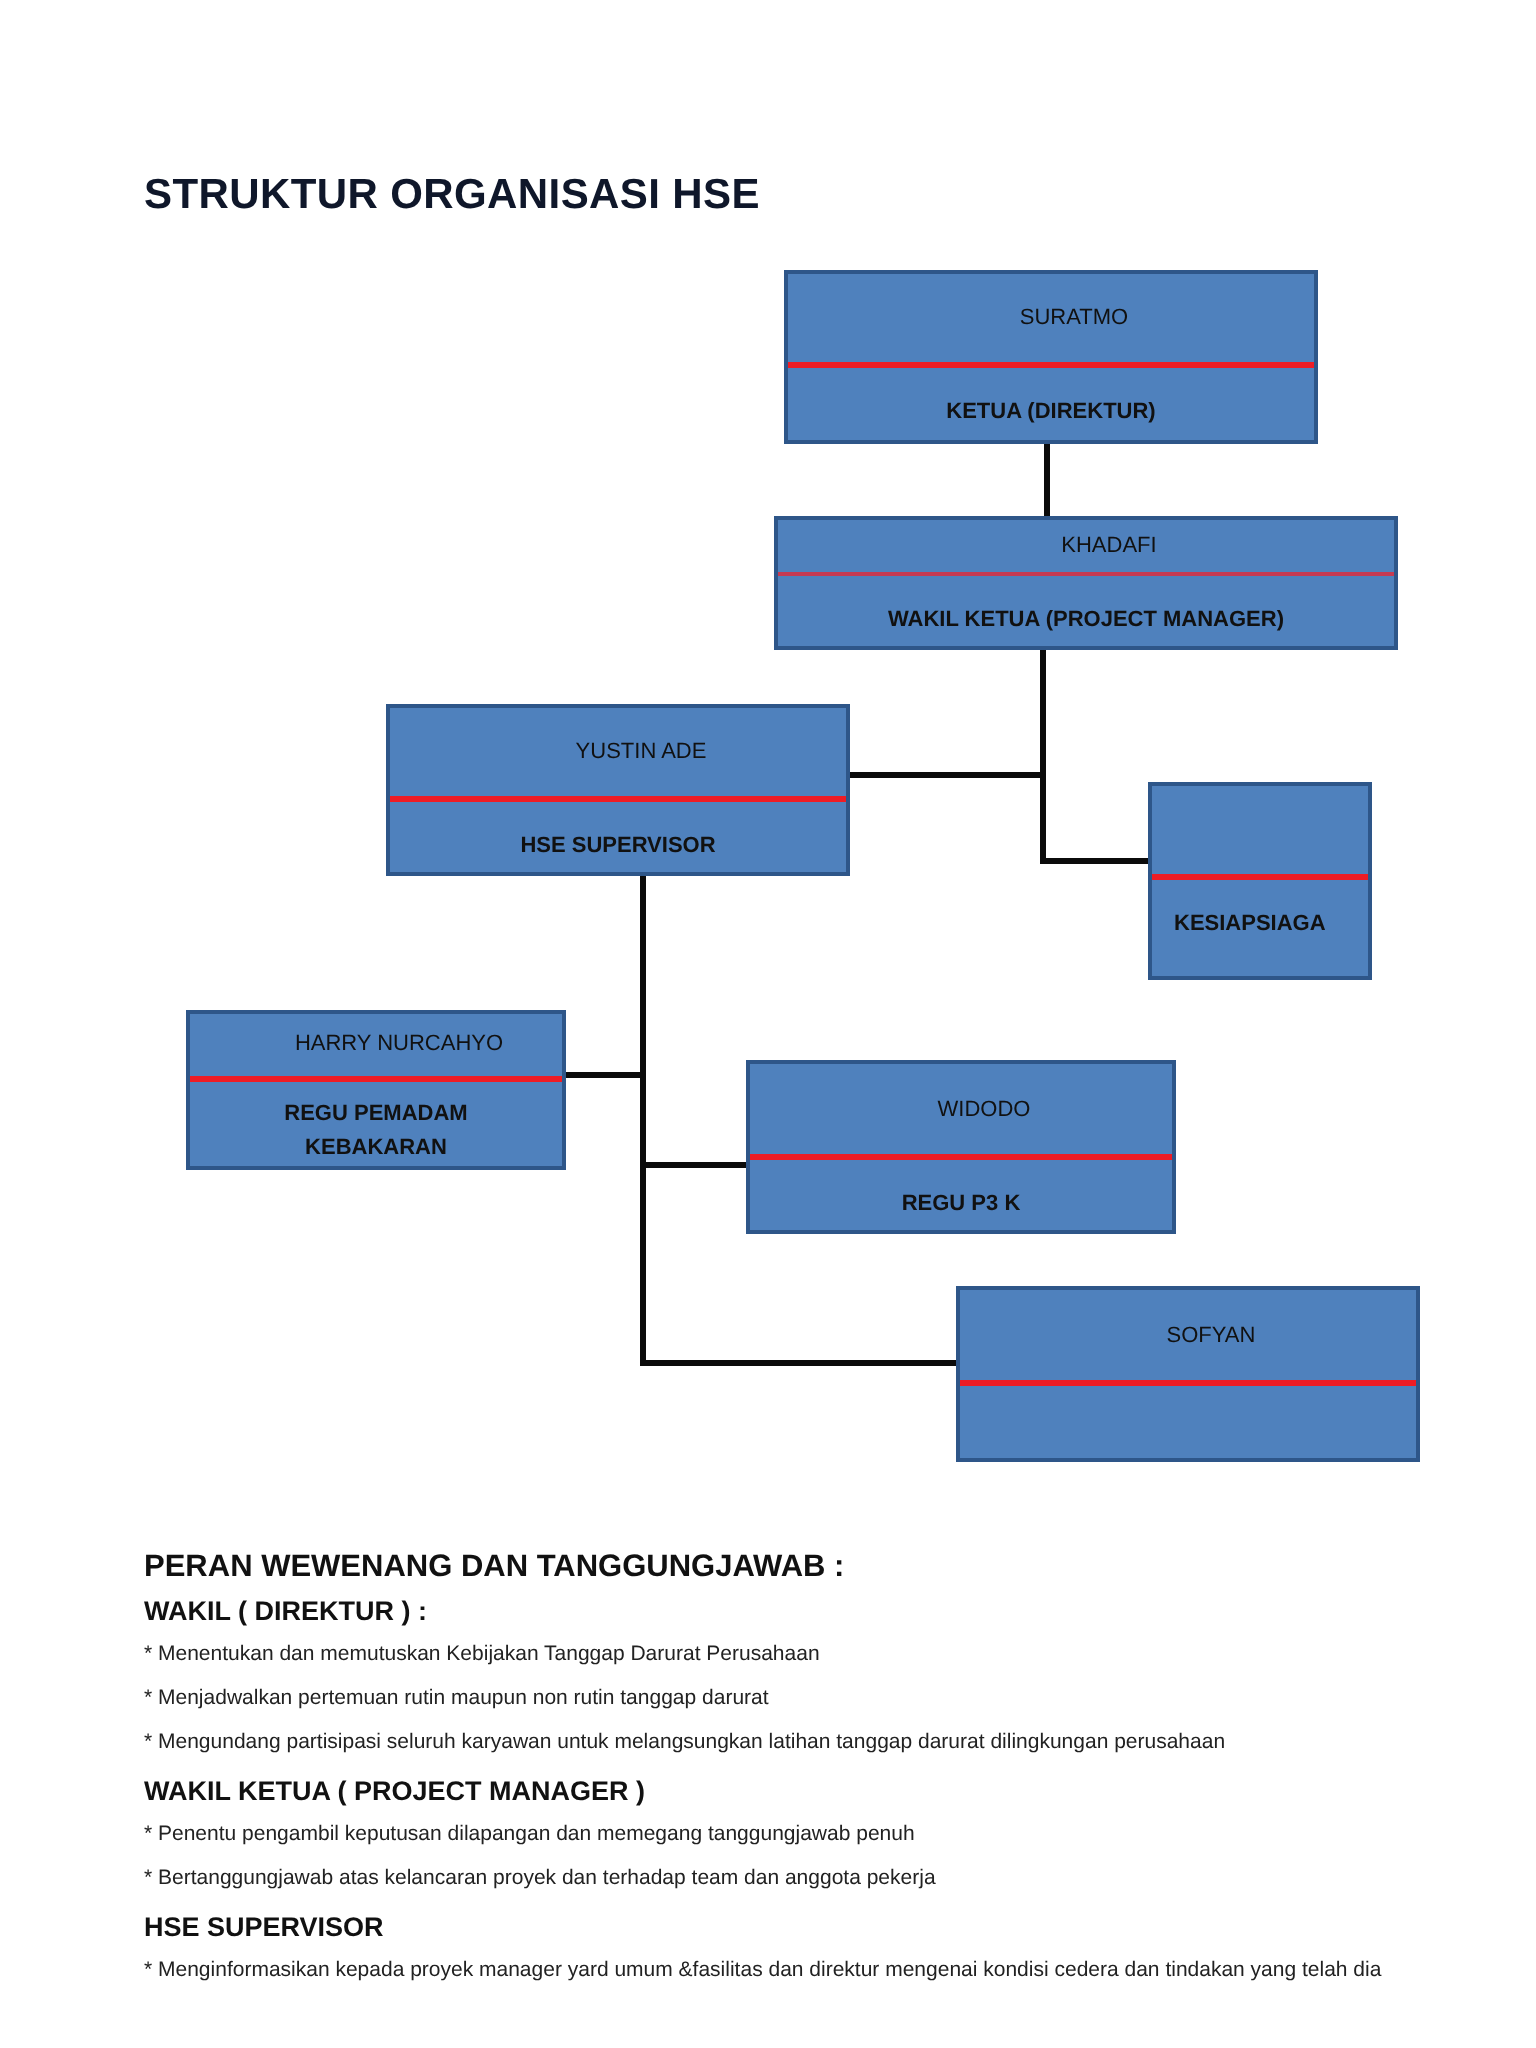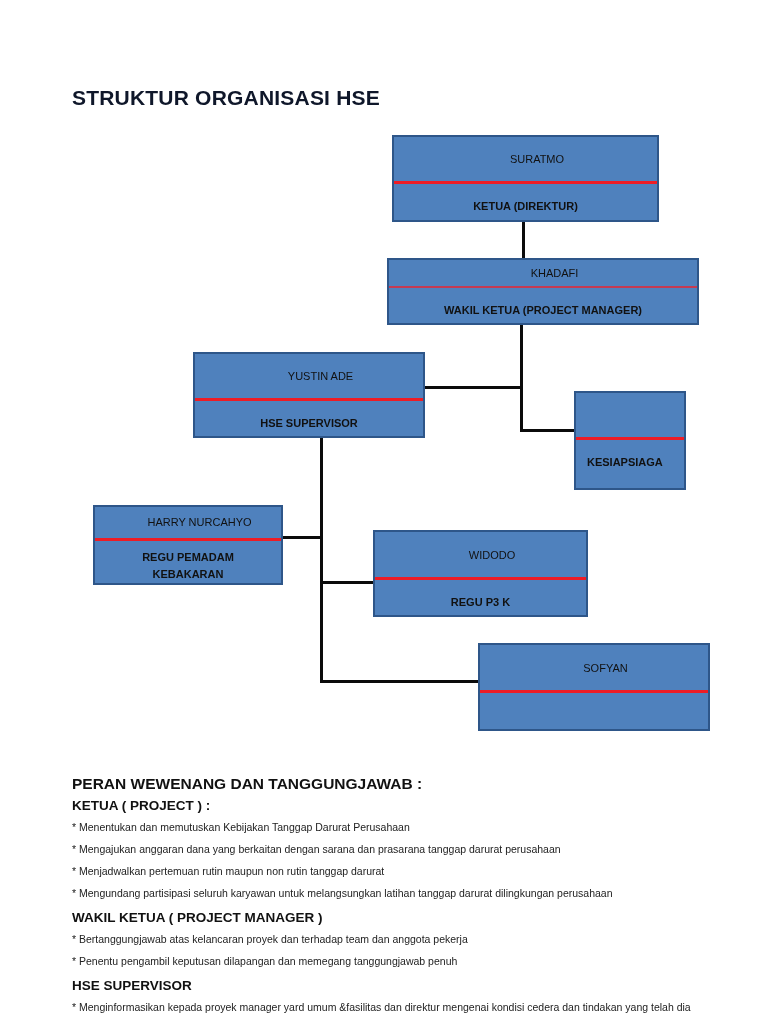--- a/index.html
+++ b/index.html
@@ -127,25 +127,24 @@
 </div>
 
 <div class="node n-sofyan">
   <div class="name">SOFYAN</div>
   <div class="divider"></div>
 </div>
 
 <div class="roles-block">
   <h2 class="roles-heading">PERAN WEWENANG DAN TANGGUNGJAWAB :</h2>
 
-  <h3 class="group-title">KETUA ( PROJECT ) :</h3>
+  <h3 class="group-title">WAKIL ( DIREKTUR ) :</h3>
   <p class="role-item">* Menentukan dan memutuskan Kebijakan Tanggap Darurat Perusahaan</p>
-  <p class="role-item">* Mengajukan anggaran dana yang berkaitan dengan sarana dan prasarana tanggap darurat perusahaan</p>
   <p class="role-item">* Menjadwalkan pertemuan rutin maupun non rutin tanggap darurat</p>
   <p class="role-item">* Mengundang partisipasi seluruh karyawan untuk melangsungkan latihan tanggap darurat dilingkungan perusahaan</p>
 
   <h3 class="group-title mt">WAKIL KETUA  ( PROJECT MANAGER )</h3>
+  <p class="role-item">* Penentu pengambil keputusan dilapangan dan memegang tanggungjawab penuh</p>
   <p class="role-item">* Bertanggungjawab atas kelancaran proyek dan terhadap team dan anggota pekerja</p>
-  <p class="role-item">* Penentu pengambil keputusan dilapangan dan memegang tanggungjawab penuh</p>
 
   <h3 class="group-title mt">HSE SUPERVISOR</h3>
   <p class="role-item">* Menginformasikan kepada proyek manager yard umum  &amp;fasilitas dan direktur mengenai kondisi cedera dan tindakan yang telah dia</p>
 </div>
 
 </body></html>

